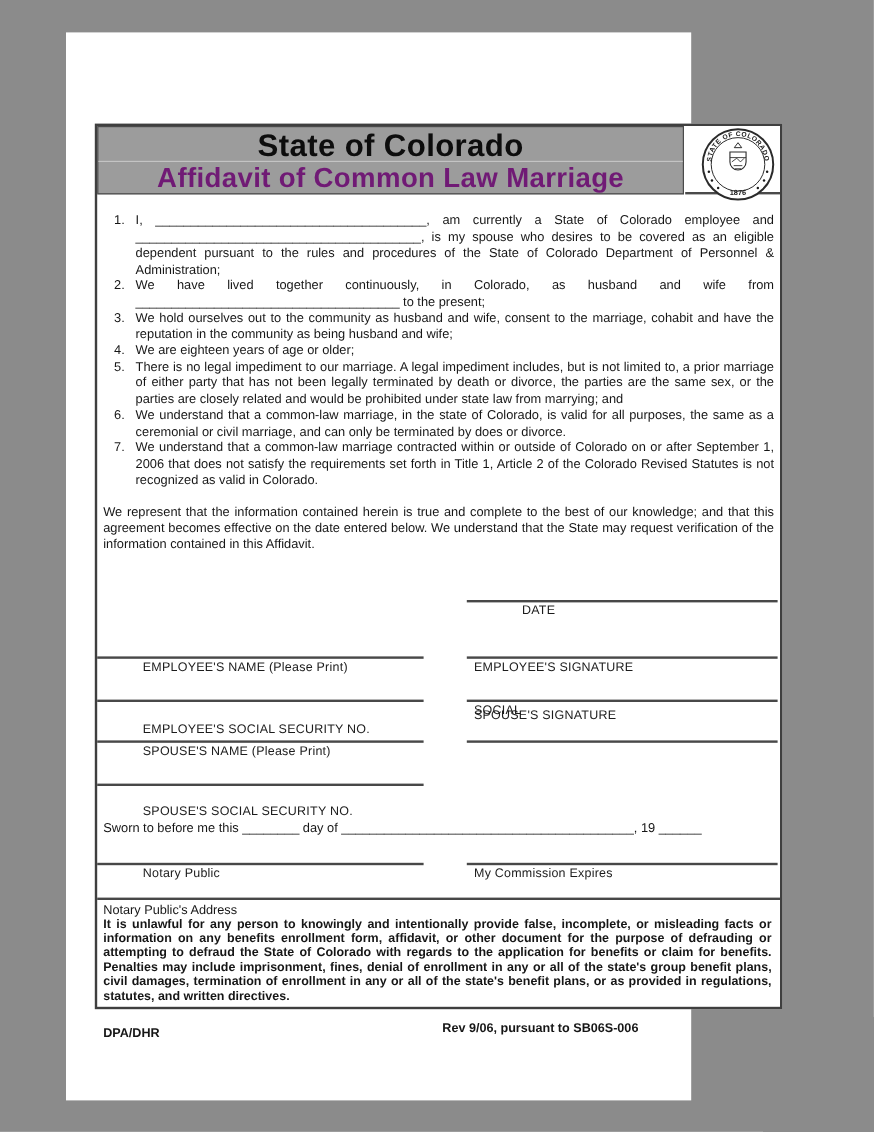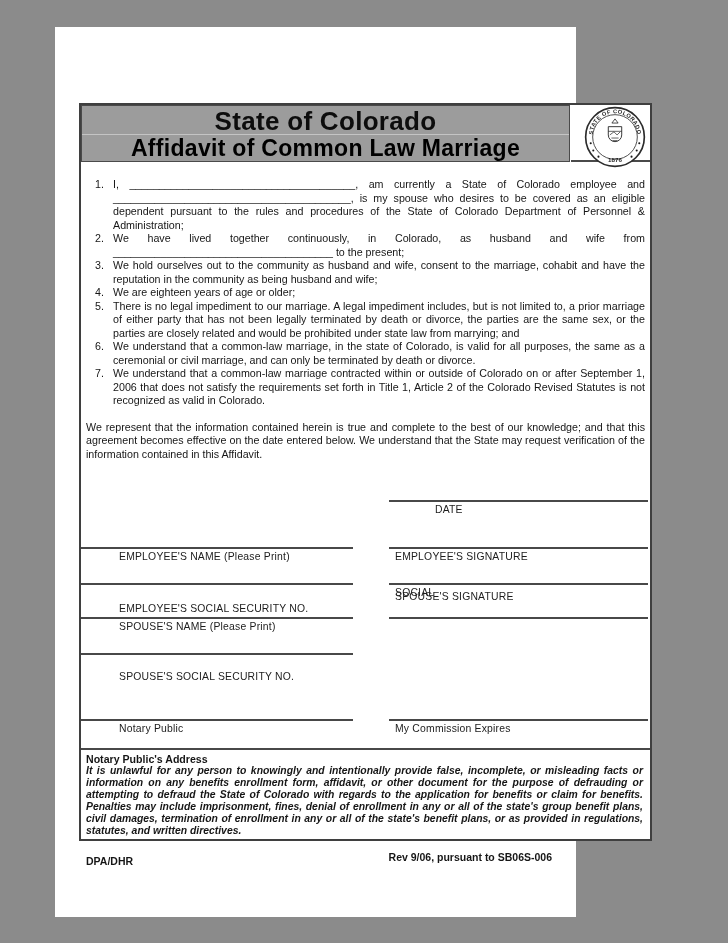--- a/index.html
+++ b/index.html
@@ -4,42 +4,42 @@
 <style>
   html,body{margin:0;padding:0;}
   body{background:#8b8b8b;font-family:"Liberation Sans",sans-serif;}
   .canvas{position:relative;width:728px;height:943px;background:#8b8b8b;overflow:hidden;color:#161616;}
   .page{position:absolute;left:55px;top:27px;width:521px;height:890px;background:#ffffff;}
   .form-box{position:absolute;left:24px;top:76px;width:573px;height:738px;box-sizing:border-box;
             border:2px solid #3f3f3f;background:#ffffff;}
   .banner{position:absolute;left:26px;top:78px;width:489px;height:57px;box-sizing:border-box;
           background:#9c9c9c;border:1px solid #4a4a4a;text-align:center;overflow:hidden;}
   .banner .t1{font-size:26px;font-weight:bold;line-height:29px;margin-top:1px;letter-spacing:.3px;color:#0d0d0d;}
-  .banner .t2{font-size:23px;font-weight:bold;line-height:25px;letter-spacing:.3px;color:#000000;}
+  .banner .t2{font-size:23px;font-weight:bold;line-height:25px;letter-spacing:.3px;color:#701a75;}
   .banner-split{position:absolute;left:27px;top:107px;width:487px;height:1px;background:#c4c4c4;}
   .header-line{position:absolute;left:516px;top:133px;width:79px;height:2px;background:#4a4a4a;}
   .seal{position:absolute;left:529px;top:79px;width:62px;height:62px;}
   .content{position:absolute;left:31px;top:151px;width:559px;font-size:10.7px;line-height:13.5px;}
   .intro{font-weight:bold;font-size:10.8px;margin:0 0 13px 0;}
   ol.facts{margin:0;padding:0;list-style:none;counter-reset:fact;}
   ol.facts li{counter-increment:fact;position:relative;padding-left:27px;text-align:justify;}
   ol.facts li::before{content:counter(fact) ".";position:absolute;left:9px;top:0;}
   .rep{margin:13px 0 0 0;text-align:justify;}
   .hline{position:absolute;height:2px;background:#484848;}
   .lcol{left:26px;width:272px;}
   .rcol{left:334px;width:259px;}
   .flabel{position:absolute;font-size:10.4px;white-space:nowrap;letter-spacing:.2px;color:#1c1c1c;}
   .ll{left:31px;padding-left:33px;} .rl{left:340px;}
   .sworn{position:absolute;left:31px;top:657px;font-size:10.7px;white-space:nowrap;}
   .divider{position:absolute;left:26px;top:721px;width:569px;height:2px;background:#484848;}
-  .notary-addr{position:absolute;left:31px;top:726px;font-size:10.6px;font-weight:bold;}
+  .notary-addr{position:absolute;left:31px;top:726px;font-size:10.6px;font-weight:normal;}
   .warning{position:absolute;left:31px;top:738px;width:557px;font-size:10.4px;line-height:11.9px;
-           font-weight:bold;font-style:italic;text-align:justify;}
+           font-weight:bold;text-align:justify;}
   .footer-left{position:absolute;left:31px;top:828px;font-size:10.5px;font-weight:bold;}
-  .footer-right{position:absolute;right:24px;top:824px;font-size:10.5px;font-weight:bold;}
+  .footer-right{position:absolute;right:44px;top:824px;font-size:10.5px;font-weight:bold;}
 </style>
 </head>
 <body>
 
 <div class="canvas">
   <div class="page">
 
     <div class="form-box"></div>
 
     <div class="banner">
@@ -69,21 +69,21 @@
       <path d="M 26.5,31 h 7 M 27.5,33.5 h 5" fill="none" stroke="#2b2b2b" stroke-width="0.7"></path>
     </svg>
 
     <div class="content">
       <ol class="facts">
         <li>I, ______________________________________, am currently a State of Colorado employee and ________________________________________, is my spouse who desires to be covered as an eligible dependent pursuant to the rules and procedures of the State of Colorado Department of Personnel &amp; Administration;</li>
         <li>We have lived together continuously, in Colorado, as husband and wife from _____________________________________ to the present;</li>
         <li>We hold ourselves out to the community as husband and wife, consent to the marriage, cohabit and have the reputation in the community as being husband and wife;</li>
         <li>We are eighteen years of age or older;</li>
         <li>There is no legal impediment to our marriage.  A legal impediment includes, but is not limited to, a prior marriage of either party that has not been legally terminated by death or divorce, the parties are the same sex, or the parties are closely related and would be prohibited under state law from marrying; and</li>
-        <li>We understand that a common-law marriage, in the state of Colorado, is valid for all purposes, the same as a ceremonial or civil marriage, and can only be terminated by death or divorce.</li>
+        <li>We understand that a common-law marriage, in the state of Colorado, is valid for all purposes, the same as a ceremonial or civil marriage, and can only be terminated by does or divorce.</li>
         <li>We understand that a common-law marriage contracted within or outside of Colorado on or after September 1, 2006 that does not satisfy the requirements set forth in Title 1, Article 2 of the Colorado Revised Statutes is not recognized as valid in Colorado.</li>
       </ol>
       <p class="rep">We represent that the information contained herein is true and complete to the best of our knowledge; and that this agreement becomes effective on the date entered below.  We understand that the State may request verification of the information contained in this Affidavit.</p>
     </div>
 
     <div class="hline rcol" style="top:473px;"></div>
     <div class="flabel rl" style="top:477px;padding-left:40px;">DATE</div>
 
     <div class="hline lcol" style="top:520px;"></div>
     <div class="flabel ll" style="top:524px;">EMPLOYEE'S NAME (Please Print)</div>
@@ -96,20 +96,21 @@
     <div class="flabel rl" style="top:560px;">SOCIAL</div>
 
     <div class="hline lcol" style="top:590px;"></div>
     <div class="flabel ll" style="top:594px;">SPOUSE'S NAME (Please Print)</div>
     <div class="hline rcol" style="top:590px;"></div>
     <div class="flabel rl" style="top:564px;">SPOUSE'S SIGNATURE</div>
 
     <div class="hline lcol" style="top:626px;"></div>
     <div class="flabel ll" style="top:644px;">SPOUSE'S SOCIAL SECURITY NO.</div>
 
+    <div class="sworn">Sworn to before me this ________ day of _________________________________________, 19 ______</div>
 
     <div class="hline lcol" style="top:692px;"></div>
     <div class="flabel ll" style="top:696px;">Notary Public</div>
     <div class="hline rcol" style="top:692px;"></div>
     <div class="flabel rl" style="top:696px;">My Commission Expires</div>
 
     <div class="divider"></div>
     <div class="notary-addr">Notary Public's Address</div>
 
     <div class="warning">It is unlawful for any person to knowingly and intentionally provide false, incomplete, or misleading facts or information on any benefits enrollment form, affidavit, or other document for the purpose of defrauding or attempting to defraud the State of Colorado with regards to the application for benefits or claim for benefits. Penalties may include imprisonment, fines, denial of enrollment in any or all of the state's group benefit plans, civil damages, termination of enrollment in any or all of the state's benefit plans, or as provided in regulations, statutes, and written directives.</div>

